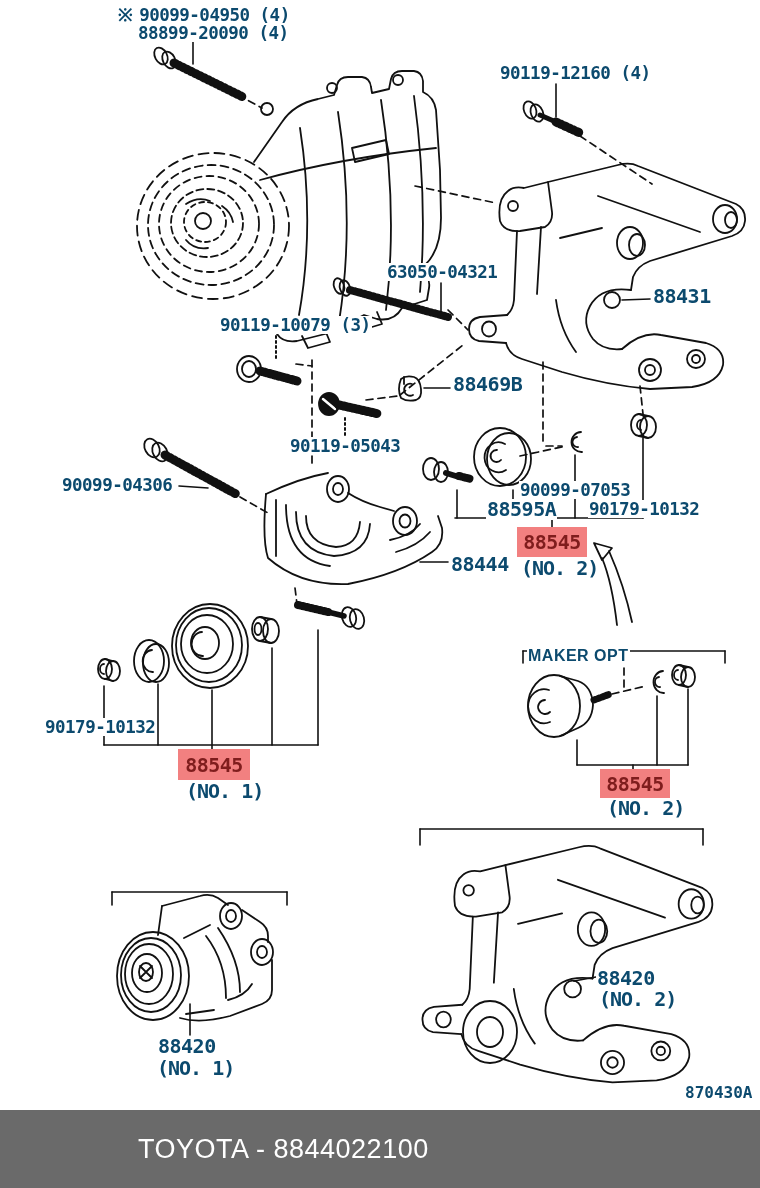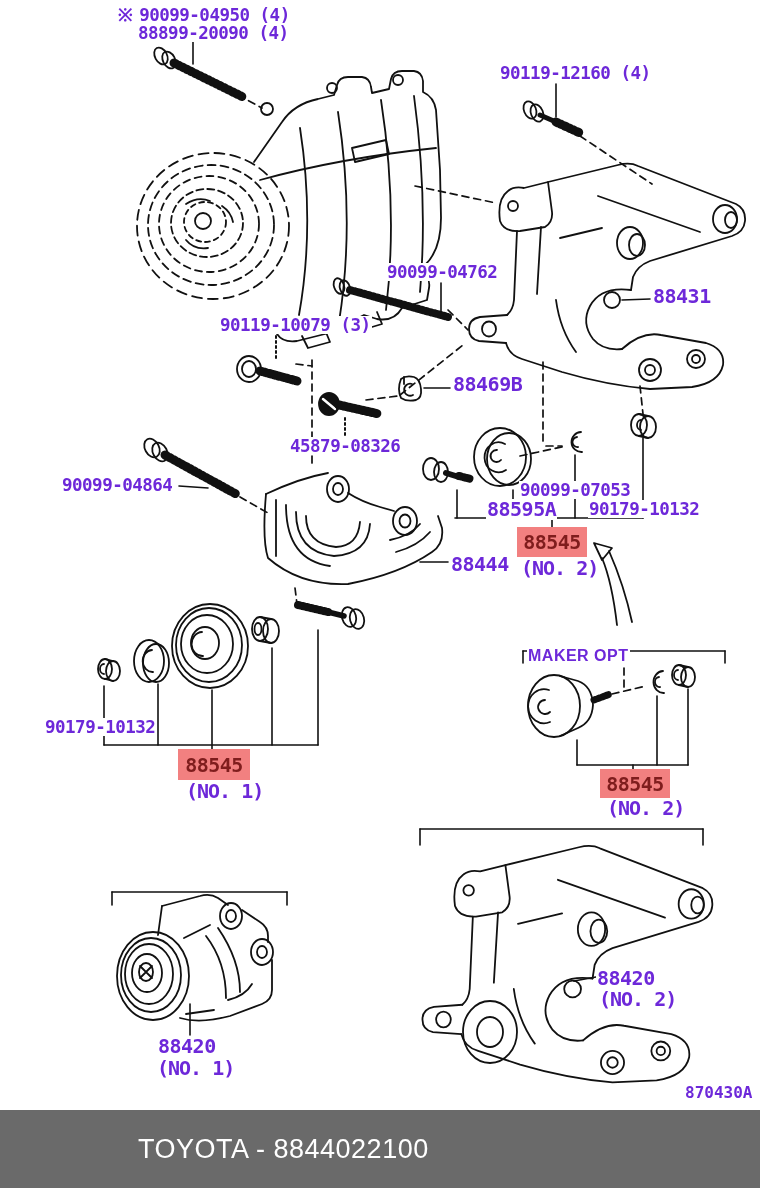--- a/index.html
+++ b/index.html
@@ -1,20 +1,20 @@
 <!DOCTYPE html>
 <html><head>
 <meta charset="utf-8">
 <style>
   html,body{margin:0;padding:0;background:#fff;}
   #canvas{position:relative;width:760px;height:1188px;background:#ffffff;overflow:hidden;
           font-family:"DejaVu Sans Mono",monospace;}
   svg.art{position:absolute;left:0;top:0;}
   svg.art *{vector-effect:non-scaling-stroke;}
-  .lbl{position:absolute;font-family:"DejaVu Sans Mono",monospace;font-weight:bold;color:#6d28d9;
+  .lbl{position:absolute;font-family:"DejaVu Sans Mono",monospace;font-weight:bold;color:#0c4a6e;
        white-space:nowrap;line-height:1.05;background:#fff;padding:0 1px;}
   .pn{font-size:17.5px;letter-spacing:-0.5px;}
   .pn-lg{font-size:20px;letter-spacing:-0.5px;}
   .sub{font-size:20px;letter-spacing:-1px;background:#fff;}
   .marker{margin-right:7px;}
   .maker{font-family:"Liberation Sans",sans-serif;font-weight:bold;font-size:16px;letter-spacing:0.5px;margin-top:17px;}
   .refcode{font-size:16px;font-weight:bold;letter-spacing:0;}
   .hlbox{position:absolute;background:#f28080;display:flex;align-items:center;justify-content:center;}
   .hlbox .hl{background:transparent;color:#7f1d1d;font-weight:bold;font-size:20px;
              font-family:"DejaVu Sans Mono",monospace;letter-spacing:-0.5px;}
@@ -285,26 +285,26 @@
   <g>
     <path d="M 594,543 L 612,548 L 602,560 Z" fill="#fff"></path>
     <path d="M 602,558 Q 612,582 617,625"></path>
     <path d="M 609,551 Q 624,585 632,622"></path>
   </g>
 </svg>
 
 <div class="lbl pn" style="left:117px;top:6px"><span class="marker">※</span><span>90099-04950 (4)</span></div>
 <div class="lbl pn" style="left:137px;top:24px">88899-20090 (4)</div>
 <div class="lbl pn" style="left:499px;top:64px">90119-12160 (4)</div>
-<div class="lbl pn" style="left:386px;top:263px">90099-04762</div>
+<div class="lbl pn" style="left:386px;top:263px">63050-04321</div>
 <div class="lbl pn-lg" style="left:652px;top:286px">88431</div>
 <div class="lbl pn" style="left:219px;top:316px">90119-10079 (3)</div>
 <div class="lbl pn-lg" style="left:452px;top:374px">88469B</div>
-<div class="lbl pn" style="left:289px;top:437px">45879-08326</div>
-<div class="lbl pn" style="left:61px;top:476px">90099-04864</div>
+<div class="lbl pn" style="left:289px;top:437px">90119-05043</div>
+<div class="lbl pn" style="left:61px;top:476px">90099-04306</div>
 <div class="lbl pn" style="left:519px;top:481px">90099-07053</div>
 <div class="lbl pn-lg" style="left:486px;top:499px">88595A</div>
 <div class="lbl pn" style="left:588px;top:500px">90179-10132</div>
 <div class="lbl pn-lg" style="left:450px;top:554px">88444</div>
 
 <div class="hlbox" style="left:517px;top:527px;width:70px;height:30px">
       <span class="hl">88545</span>
     </div>
 <div class="lbl sub" style="left:520px;top:558px">(NO. 2)</div>
 

